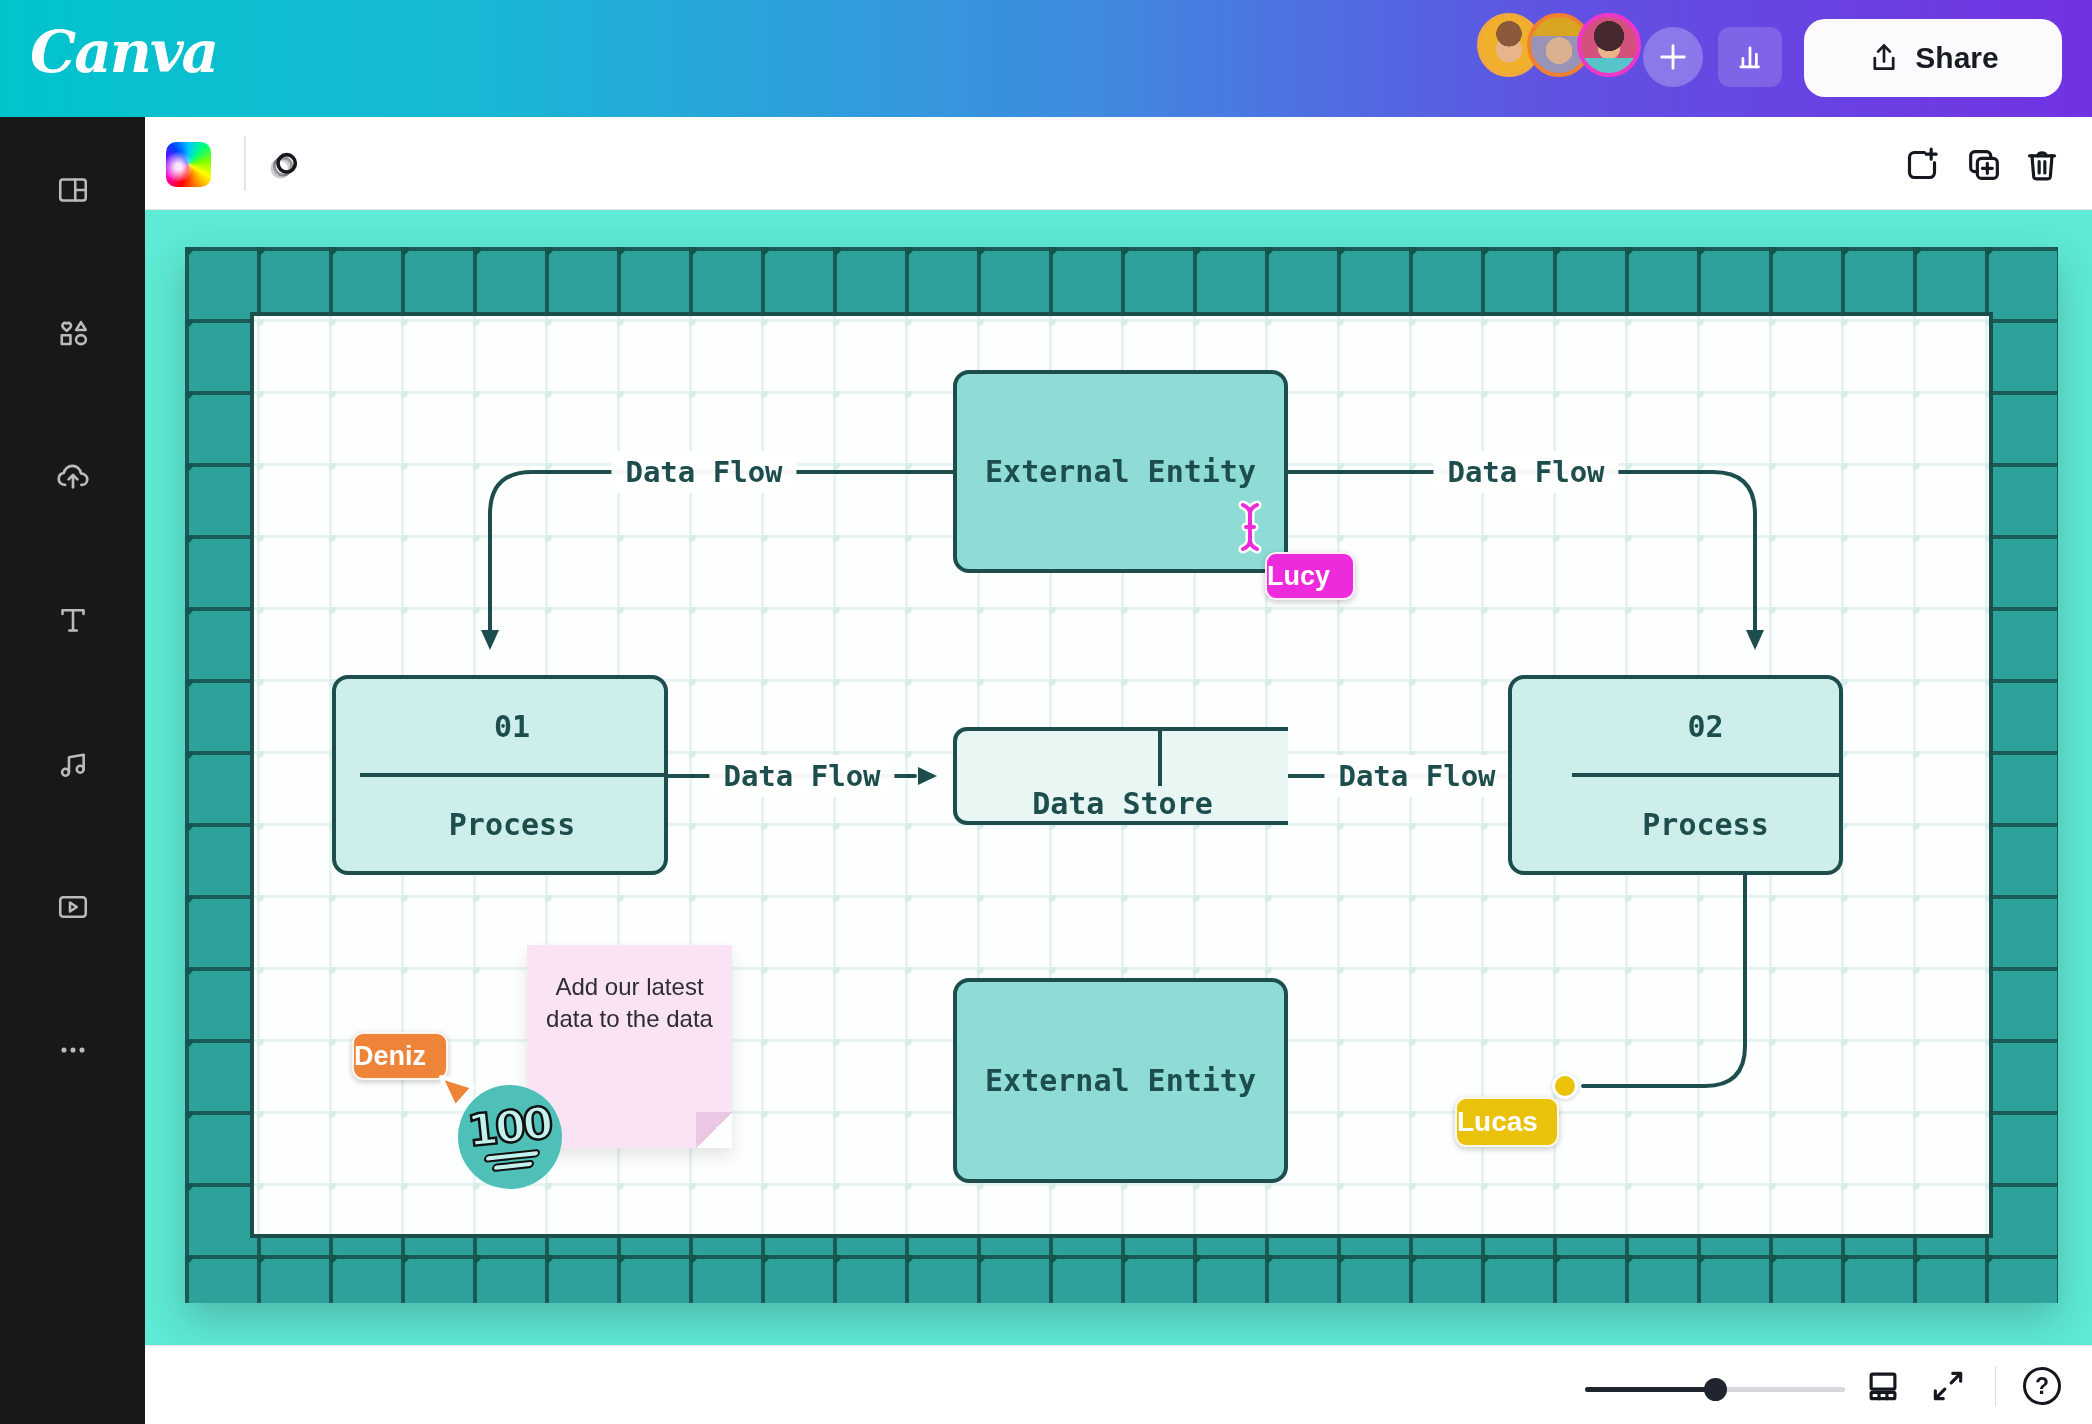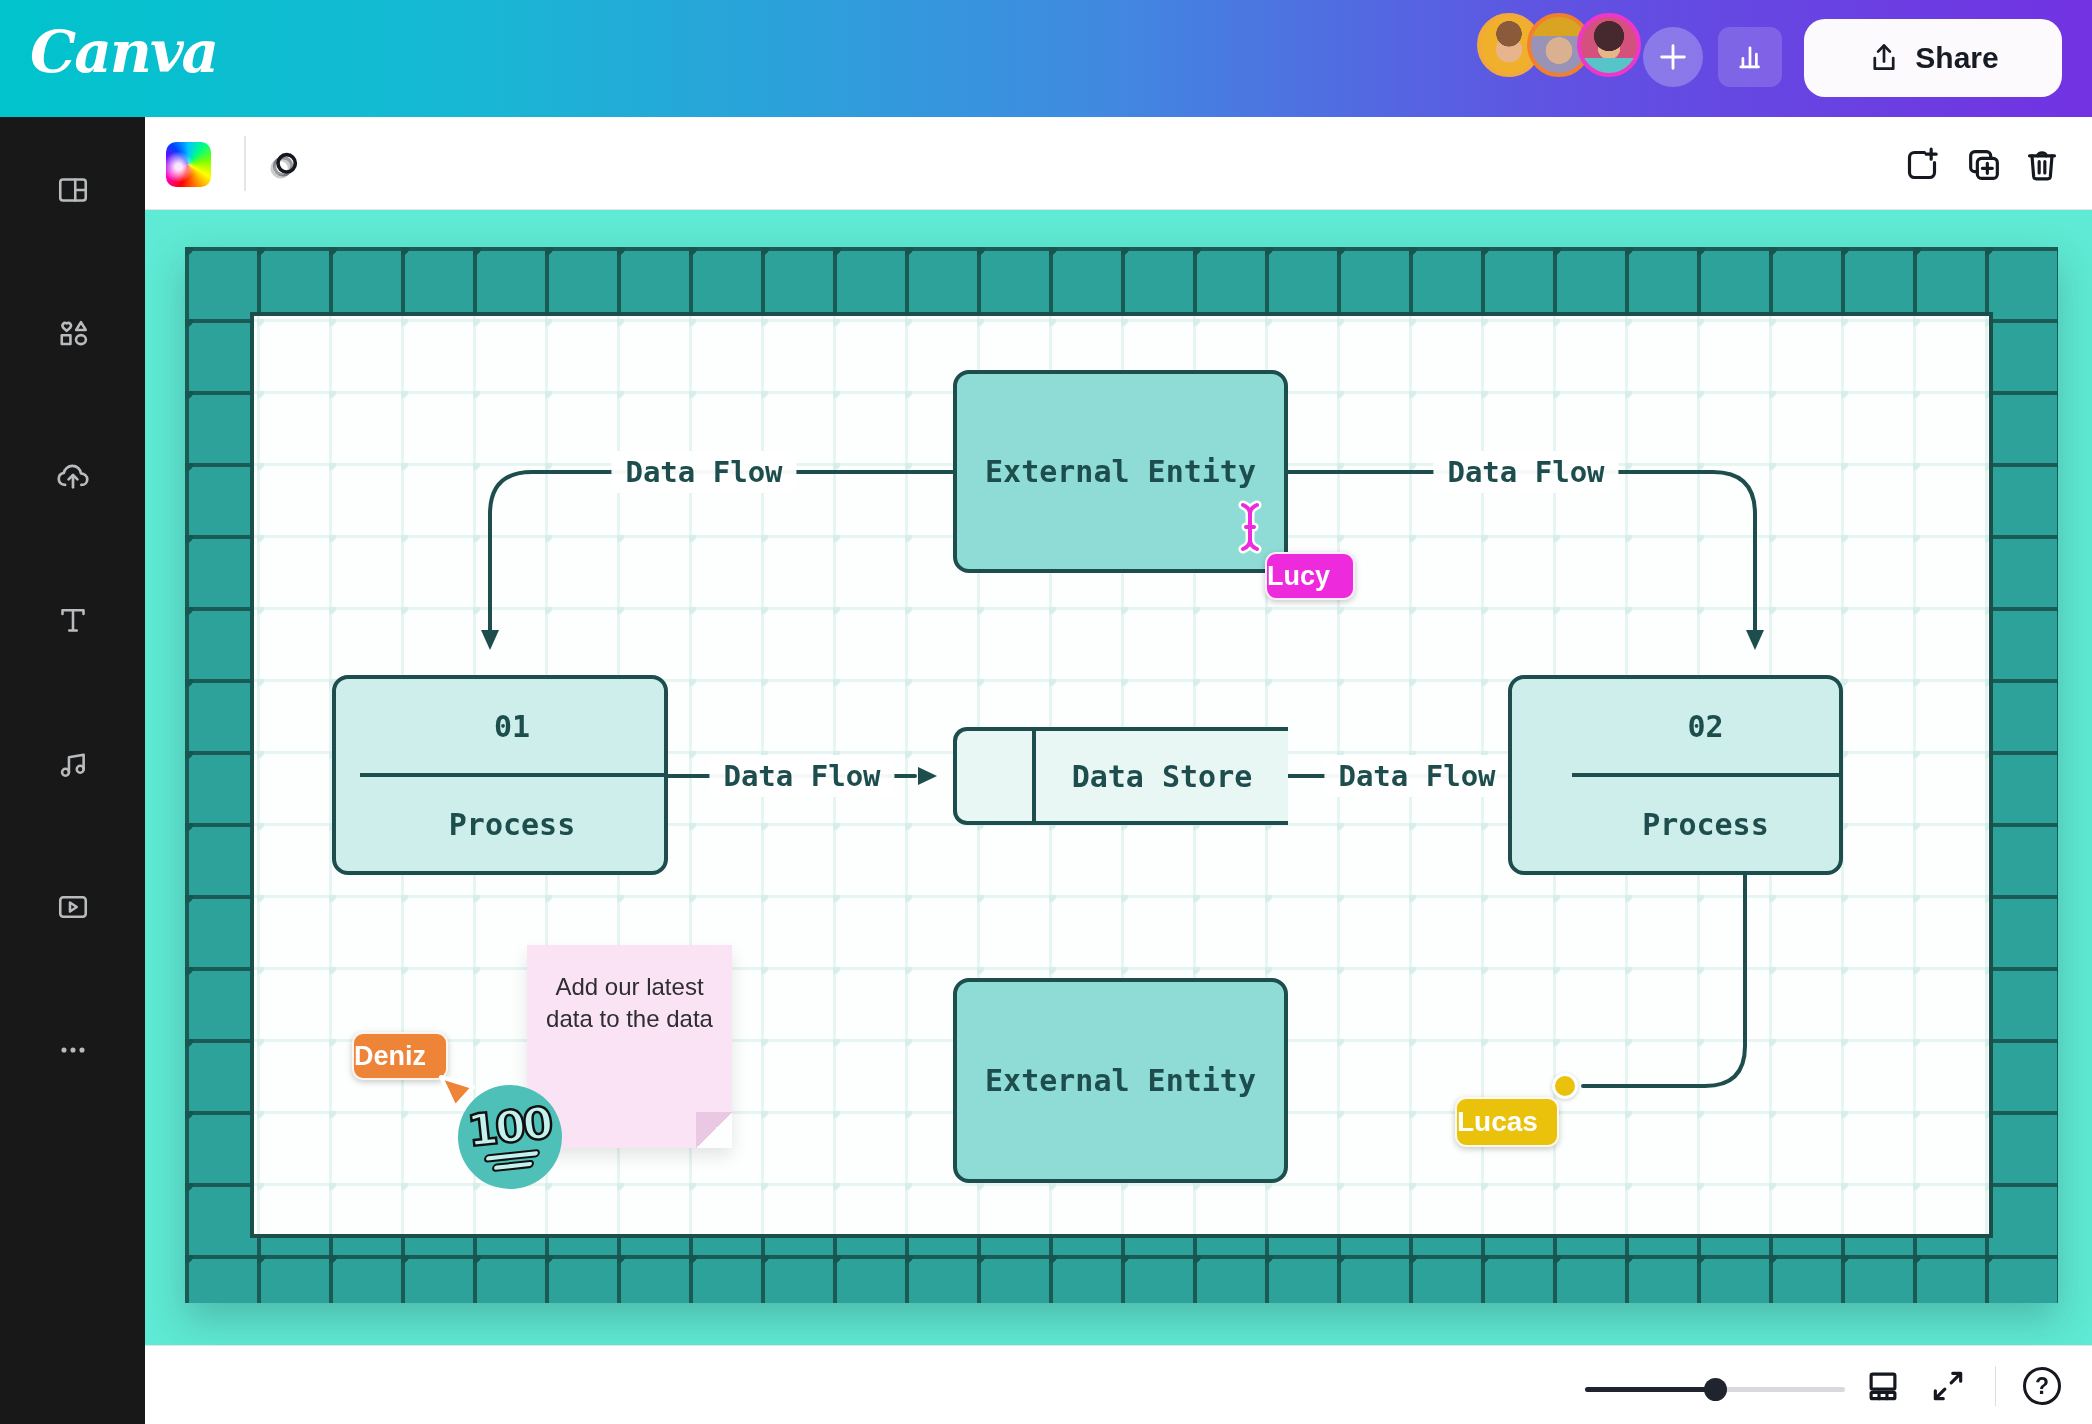--- a/index.html
+++ b/index.html
@@ -67,21 +67,21 @@
 
   .wires { position:absolute; left:0; top:0; width:1873px; height:1056px; pointer-events:none; }
 
   .node { position:absolute; border:4px solid #1d4e4d; color:#1d4e4d; cursor:pointer;
     font-family:"DejaVu Sans Mono", monospace; font-weight:bold; font-size:30px; }
   .ent { background:#8edcd5; border-radius:16px; display:flex; align-items:center; justify-content:center; }
   .proc { background:#cdeeea; border-radius:16px; display:flex; flex-direction:column; }
   .proc .half { flex:1; display:flex; align-items:center; justify-content:center;margin-left:24px; }
   .proc .half + .half { border-top:4px solid #1d4e4d; }
   .store { background:#e9f7f4; border-right:none; border-radius:14px 0 0 14px;
-    display:flex; align-items:center; }
+    display:flex; align-items:center;flex-direction:column; }
   .store .cell { width:79px; height:100%; border-right:4px solid #1d4e4d; }
   .store .lbl { flex:1; text-align:center; }
 
   .flow-label { position:absolute; transform:translate(-50%,-50%); background:rgba(255,255,255,.96);
     padding:4px 14px; color:#1d4e4d; font-family:"DejaVu Sans Mono", monospace; font-weight:bold;
     font-size:29px; white-space:nowrap; }
 
   .note { position:absolute; left:342px; top:698px; width:205px; height:203px; background:#f9e3f5;
     box-shadow:0 8px 16px rgba(0,0,0,.10); cursor:pointer; }
   .note-text { padding:26px 14px 0; text-align:center; font-size:24px; line-height:1.32; color:#2d2d32; }

